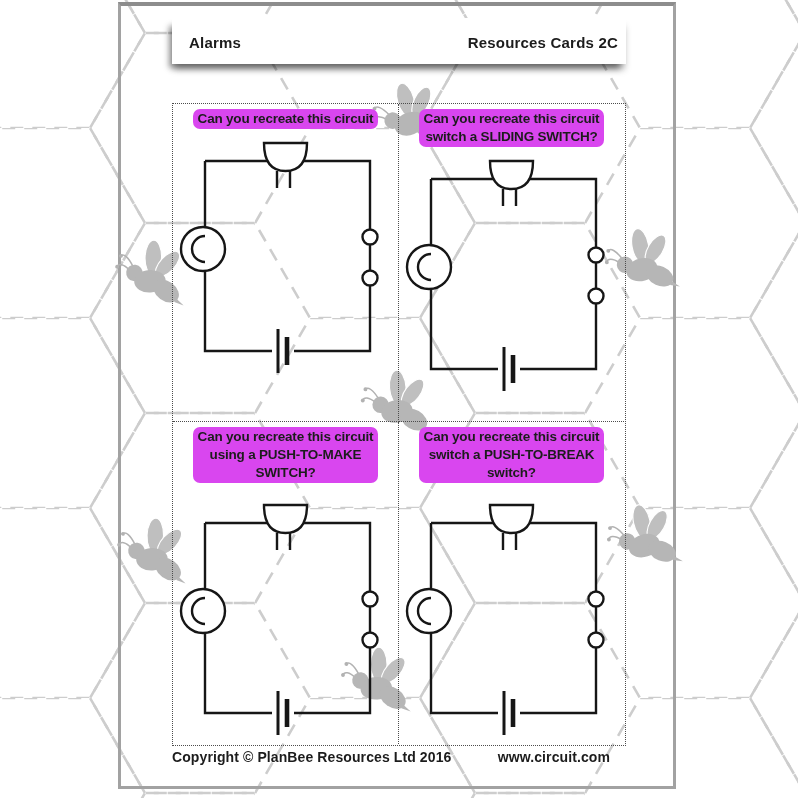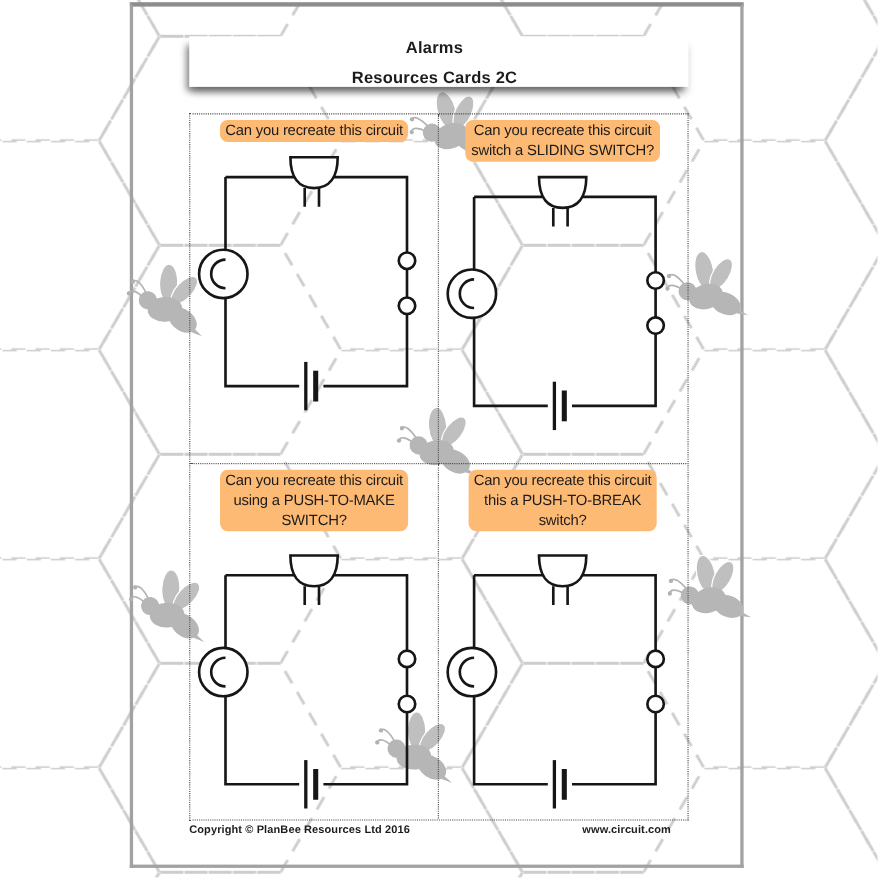--- a/index.html
+++ b/index.html
@@ -12,52 +12,51 @@
   .bees { position:absolute; left:0; top:0; z-index:2; pointer-events:none; }
 
   .frame {
     position:absolute; left:118px; top:2px; width:558px; height:787px;
     border:3px solid #a2a2a2; border-top:4px solid #8d8d8d; z-index:1;
   }
 
   .sheet { position:absolute; left:118px; top:2px; width:558px; height:787px; z-index:3; }
 
   .header-band {
-    position:absolute; left:54px; top:31px; width:454px; height:46px;
+    position:absolute; left:54px; top:16px; width:454px; height:46px;
     background:#fff; display:flex; justify-content:space-between; align-items:center;
-    padding:2px 8px 0 0;
+    padding:2px 8px 0 17px;
     box-shadow: -5px 6px 6px -2px rgba(0,0,0,.38), 0 7px 7px -2px rgba(0,0,0,.38);
-    flex-direction: column;
   }
   .header-band .h-title { font-size:15px; font-weight:700; letter-spacing:.2px; }
 
   .cards-grid {
     position:absolute; left:54px; top:101px; width:454px; height:643px;
     border:1.6px dotted #4c4c4c;
   }
   .card { position:absolute; display:flex; flex-direction:column; align-items:center; }
   .card-1 { left:0; top:0; width:226px; height:318px; border-right:1.6px dotted #4c4c4c; border-bottom:1.6px dotted #4c4c4c; }
   .card-2 { left:226px; top:0; width:225px; height:318px; border-bottom:1.6px dotted #4c4c4c; }
   .card-3 { left:0; top:318px; width:226px; height:322px; border-right:1.6px dotted #4c4c4c; }
   .card-4 { left:226px; top:318px; width:225px; height:322px; }
 
   .card-title {
-    margin-top:5px; background:#fdba74; border-radius:7px; padding:1px 5px;
-    text-align:center; font-size:13.5px; font-weight:400; line-height:18px; letter-spacing:-0.2px;
+    margin-top:5px; background:#d946ef; border-radius:7px; padding:1px 5px;
+    text-align:center; font-size:13.5px; font-weight:700; line-height:18px; letter-spacing:-0.2px;
   }
   .card-title .t-line { display:block; }
 
   .circuit { margin-top:2px; overflow:visible; }
   .row2 .circuit { margin-top:10px; }
 
   .footer-row {
     position:absolute; left:54px; top:747px; width:454px;
     display:flex; justify-content:space-between; align-items:baseline;
     padding-right:16px;
-    font-size:10px; font-weight:700; letter-spacing:.1px;
+    font-size:14px; font-weight:700; letter-spacing:.1px;
   }
 </style>
 </head>
 <body>
 
 <div class="canvas">
 
   <svg class="hex-bg" width="798" height="798" aria-hidden="true">
     <defs>
       <pattern id="hexpat" width="330" height="190" patternUnits="userSpaceOnUse" patternTransform="translate(-75,-62)">
@@ -142,21 +141,21 @@
           <span class="t-line">SWITCH?</span>
         </div>
         <svg class="circuit" width="226" height="246" viewBox="0 0 226 246">
           <use href="#circuit-sym"></use>
         </svg>
       </div>
 
       <div class="card card-4 row2">
         <div class="card-title">
           <span class="t-line">Can you recreate this circuit</span>
-          <span class="t-line">this a PUSH-TO-BREAK</span>
+          <span class="t-line">switch a PUSH-TO-BREAK</span>
           <span class="t-line">switch?</span>
         </div>
         <svg class="circuit" width="226" height="246" viewBox="0 0 226 246">
           <use href="#circuit-sym"></use>
         </svg>
       </div>
 
     </div>
 
     <div class="footer-row">

